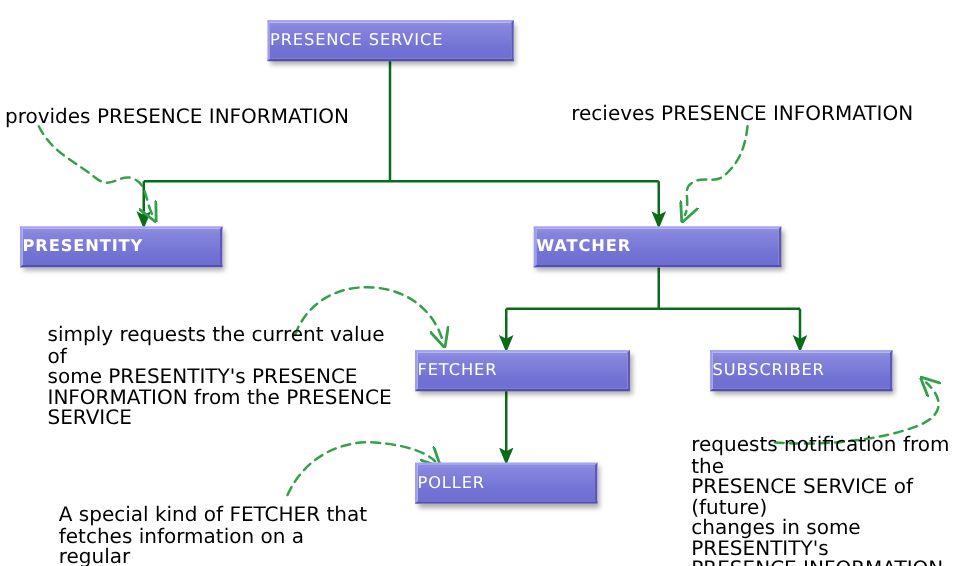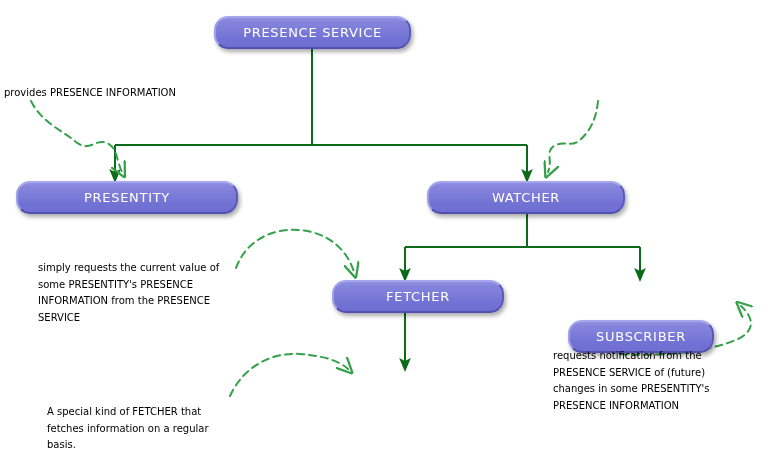--- a/index.html
+++ b/index.html
@@ -29,37 +29,36 @@
     box-sizing: border-box;
     background: linear-gradient(to bottom,
         #8f8fe0 0%, #8584dd 14%, #7b7bd8 45%, #7272d4 70%, #6f6ed2 100%);
     border-top: 2px solid #a6a6ec;
     border-left: 2px solid #9e9ee9;
     border-right: 2px solid #5a59b8;
     border-bottom: 2px solid #5050ad;
     box-shadow: 2px 3px 4px rgba(0,0,0,0.33);
     display: flex;
     align-items: center;
-    justify-content: center;
+    justify-content: flex-start;
     color: #ffffff;
     font-size: 13px;
     letter-spacing: 0.7px;
     text-align: center;
     line-height: 1;
     z-index: 4;
-    border-radius: 14px;
   }
   .node .node-label {
     display: block;
     margin-top: -1px;
   }
   .note {
     position: absolute;
     color: #000000;
-    font-size: 10px;
+    font-size: 16px;
     line-height: 16.5px;
     white-space: pre-line;
     z-index: 5;
   }
 </style>
 </head>
 <body>
 
 <div id="canvas">
 
@@ -103,39 +102,43 @@
       <path d="M 230 396 C 243 367, 271 352, 300 354 C 326 356, 341 362, 348 369" marker-end="url(#arrow-dashed)"></path>
 
       <path d="M 620 354 C 660 357, 706 352, 736 340 C 756 331, 754 318, 741 306" marker-end="url(#arrow-dashed)"></path>
     </g>
   </svg>
 
   <div class="node" style="left:214px; top:16px; width:197px; height:33px;">
     <span class="node-label">PRESENCE SERVICE</span>
   </div>
 
-  <div class="node" style="left:16px; top:181px; width:222px; height:33px;">
+  <div class="node" style="left:16px; top:181px; width:162px; height:33px;font-weight:bold;">
     <span class="node-label">PRESENTITY</span>
   </div>
 
-  <div class="node" style="left:427px; top:181px; width:198px; height:33px;">
+  <div class="node" style="left:427px; top:181px; width:198px; height:33px;font-weight:bold;">
     <span class="node-label">WATCHER</span>
   </div>
 
   <div class="node" style="left:332px; top:280px; width:172px; height:33px;">
     <span class="node-label">FETCHER</span>
   </div>
 
-  <div class="node" style="left:568px; top:280px; width:146px; height:33px;margin-top:40px;">
+  <div class="node" style="left:568px; top:280px; width:146px; height:33px;">
     <span class="node-label">SUBSCRIBER</span>
   </div>
 
+  <div class="node" style="left:332px; top:370px; width:146px; height:33px;">
+    <span class="node-label">POLLER</span>
+  </div>
 
   <div class="note" style="left:4px; top:85px; width:300px;">provides PRESENCE INFORMATION</div>
 
+  <div class="note" style="left:457px; top:83px; width:300px;">recieves PRESENCE INFORMATION</div>
 
   <div class="note" style="left:38px; top:260px; width:280px;">simply requests the current value of
 some PRESENTITY's PRESENCE
 INFORMATION from the PRESENCE
 SERVICE</div>
 
   <div class="note" style="left:553px; top:348px; width:225px;">requests notification from the
 PRESENCE SERVICE of (future)
 changes in some PRESENTITY's
 PRESENCE INFORMATION</div>

